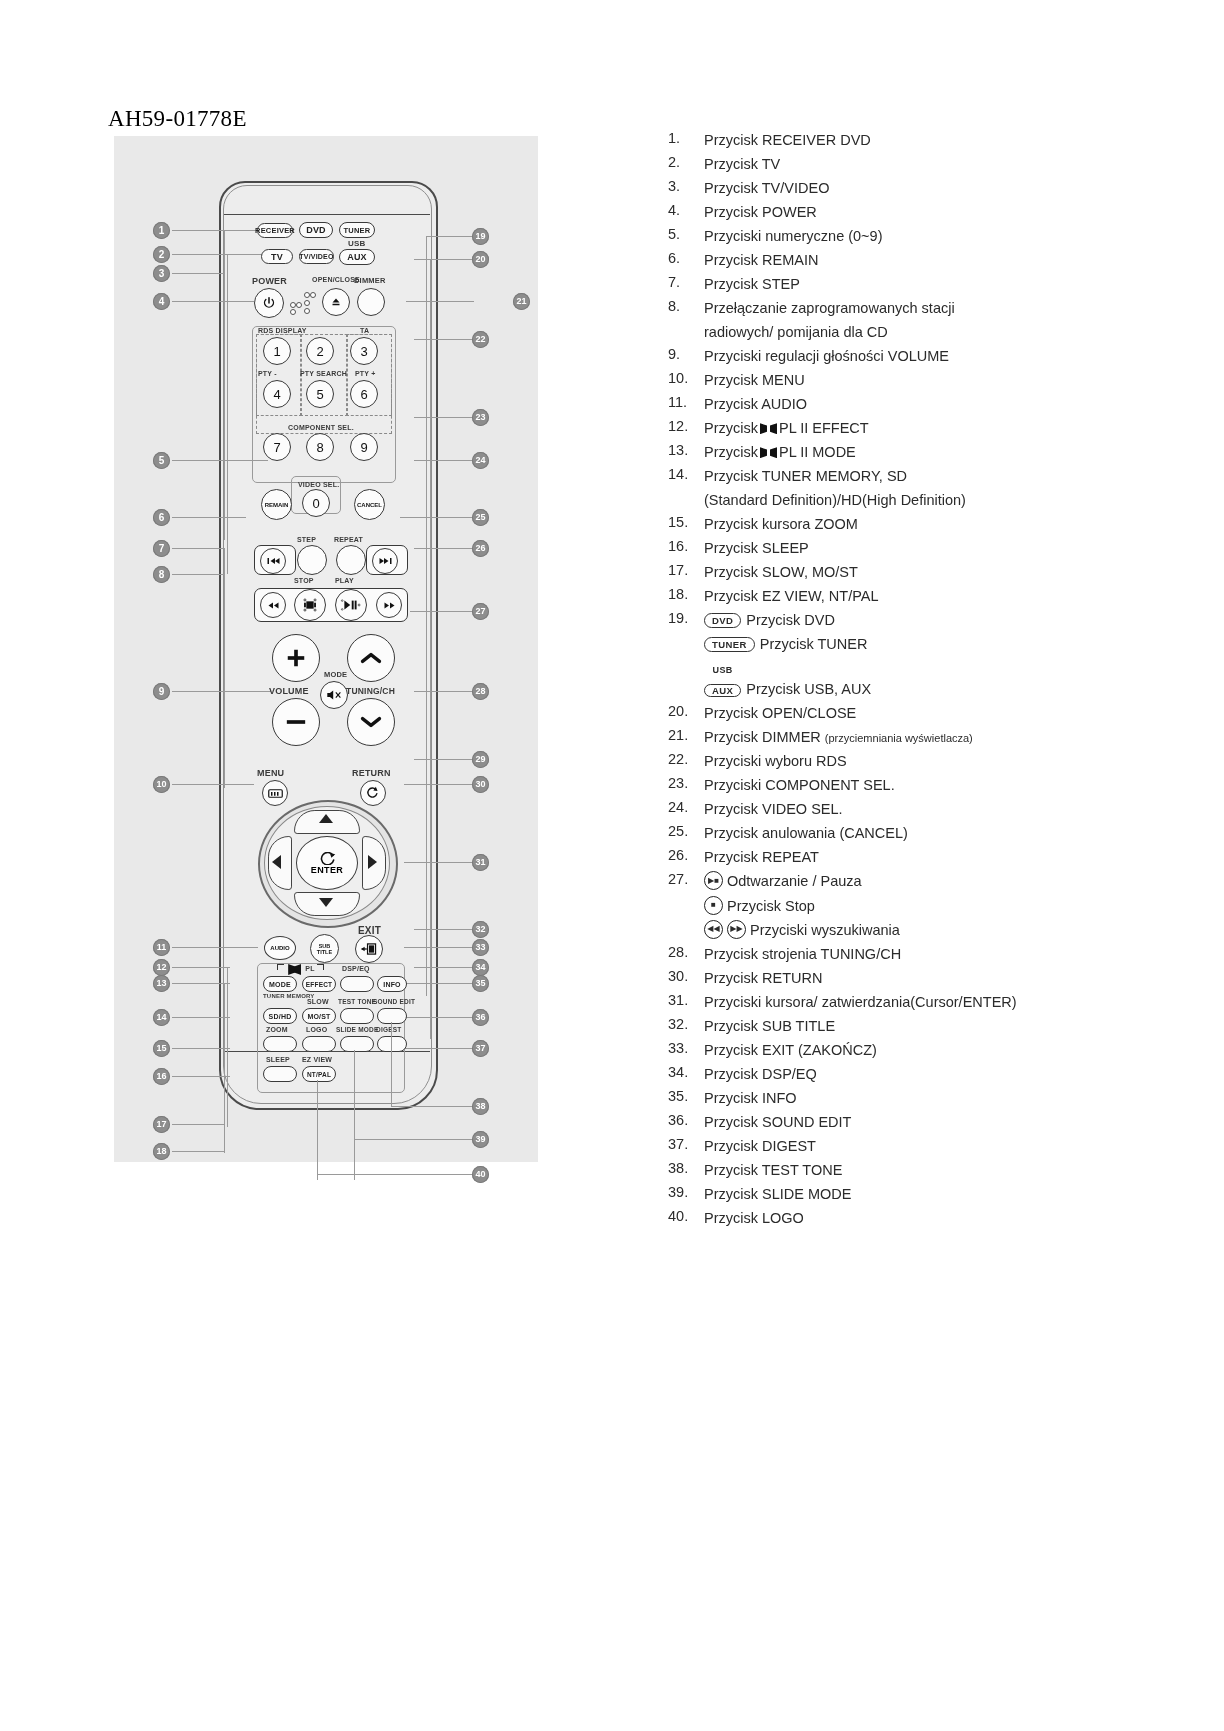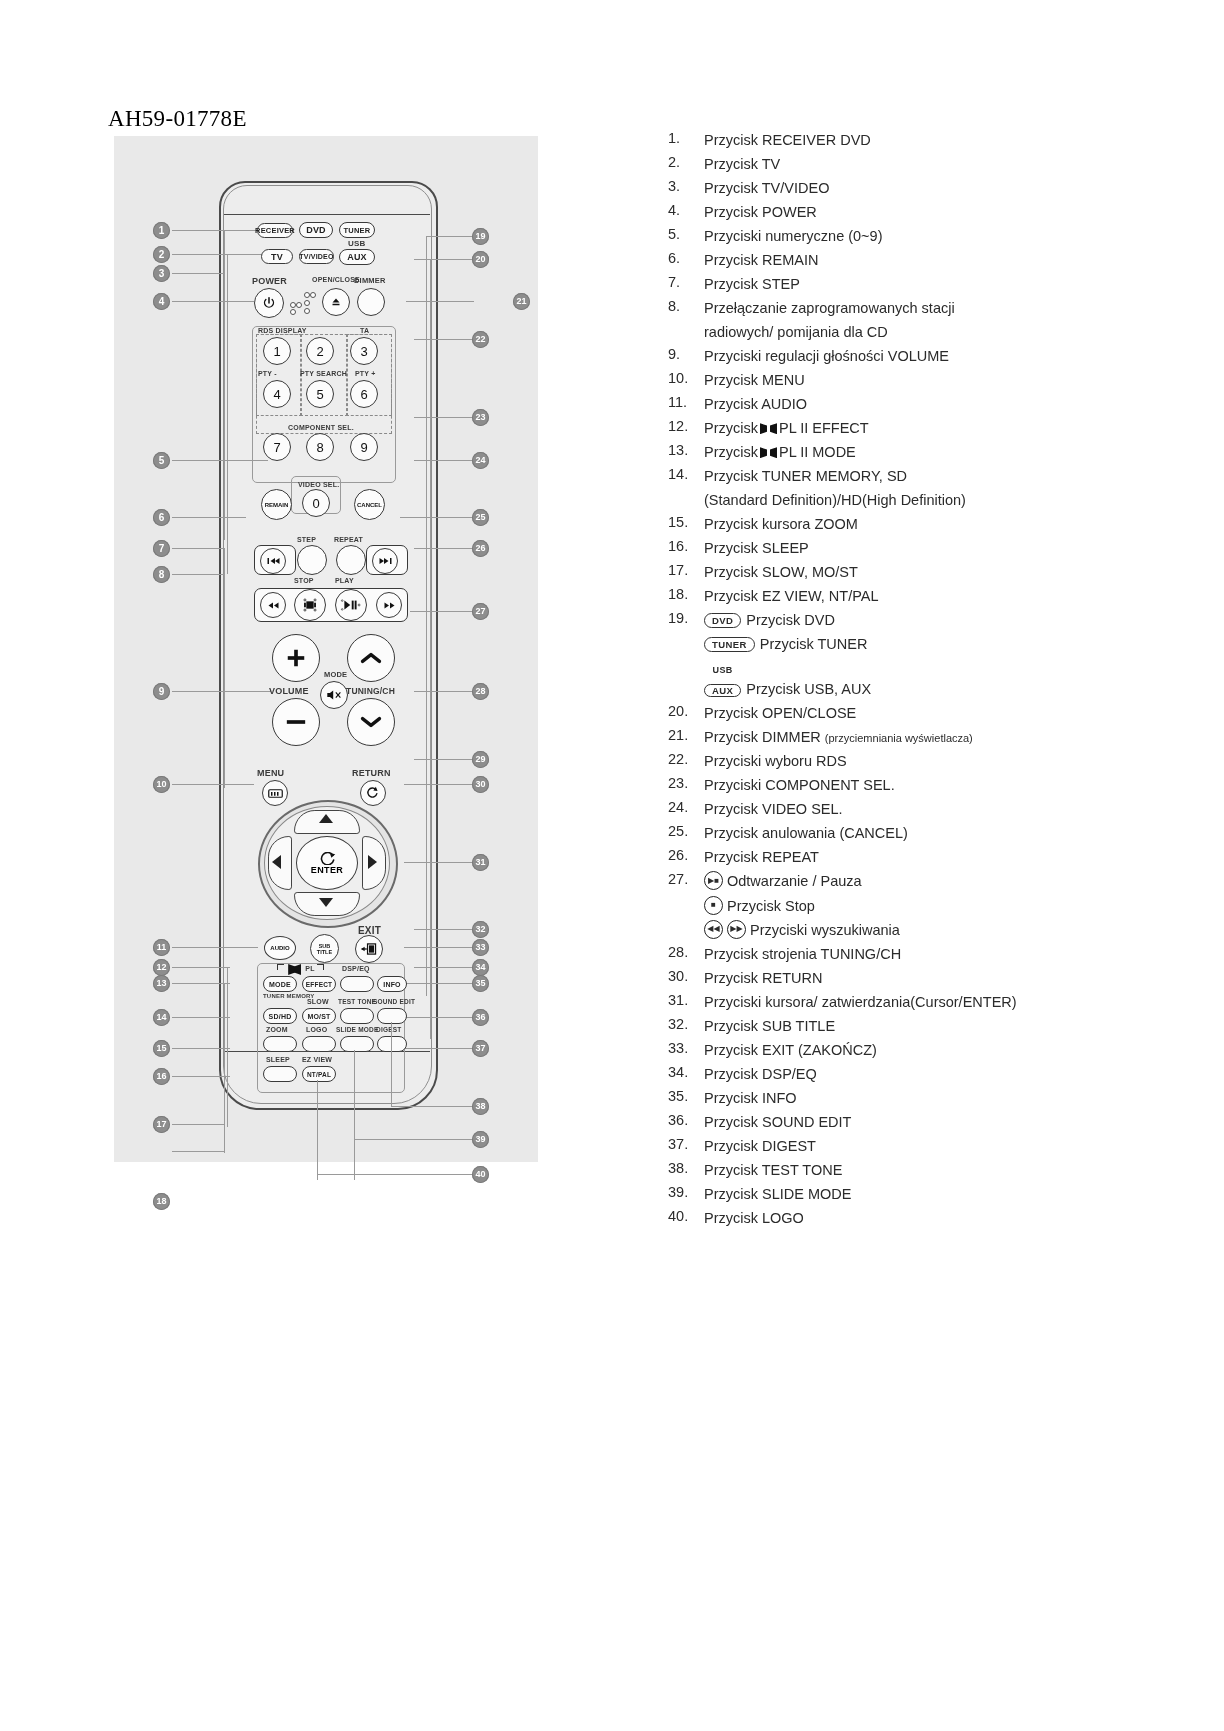--- a/index.html
+++ b/index.html
@@ -500,21 +500,21 @@
     <div class="callout" style="left:39px;top:430px;">8</div>
     <div class="callout" style="left:39px;top:547px;">9</div>
     <div class="callout small" style="left:39px;top:640px;">10</div>
     <div class="callout small" style="left:39px;top:803px;">11</div>
     <div class="callout small" style="left:39px;top:823px;">12</div>
     <div class="callout small" style="left:39px;top:839px;">13</div>
     <div class="callout small" style="left:39px;top:873px;">14</div>
     <div class="callout small" style="left:39px;top:904px;">15</div>
     <div class="callout small" style="left:39px;top:932px;">16</div>
     <div class="callout small" style="left:39px;top:980px;">17</div>
-    <div class="callout small" style="left:39px;top:1057px;">18</div>
+    <div class="callout small" style="left:39px;top:1007px;">18</div>
 
     <div class="callout small" style="left:358px;top:92px;">19</div>
     <div class="callout small" style="left:358px;top:115px;">20</div>
     <div class="callout small" style="left:358px;top:157px;margin-left:41px;">21</div>
     <div class="callout small" style="left:358px;top:195px;">22</div>
     <div class="callout small" style="left:358px;top:273px;">23</div>
     <div class="callout small" style="left:358px;top:316px;">24</div>
     <div class="callout small" style="left:358px;top:373px;">25</div>
     <div class="callout small" style="left:358px;top:404px;">26</div>
     <div class="callout small" style="left:358px;top:467px;">27</div>

